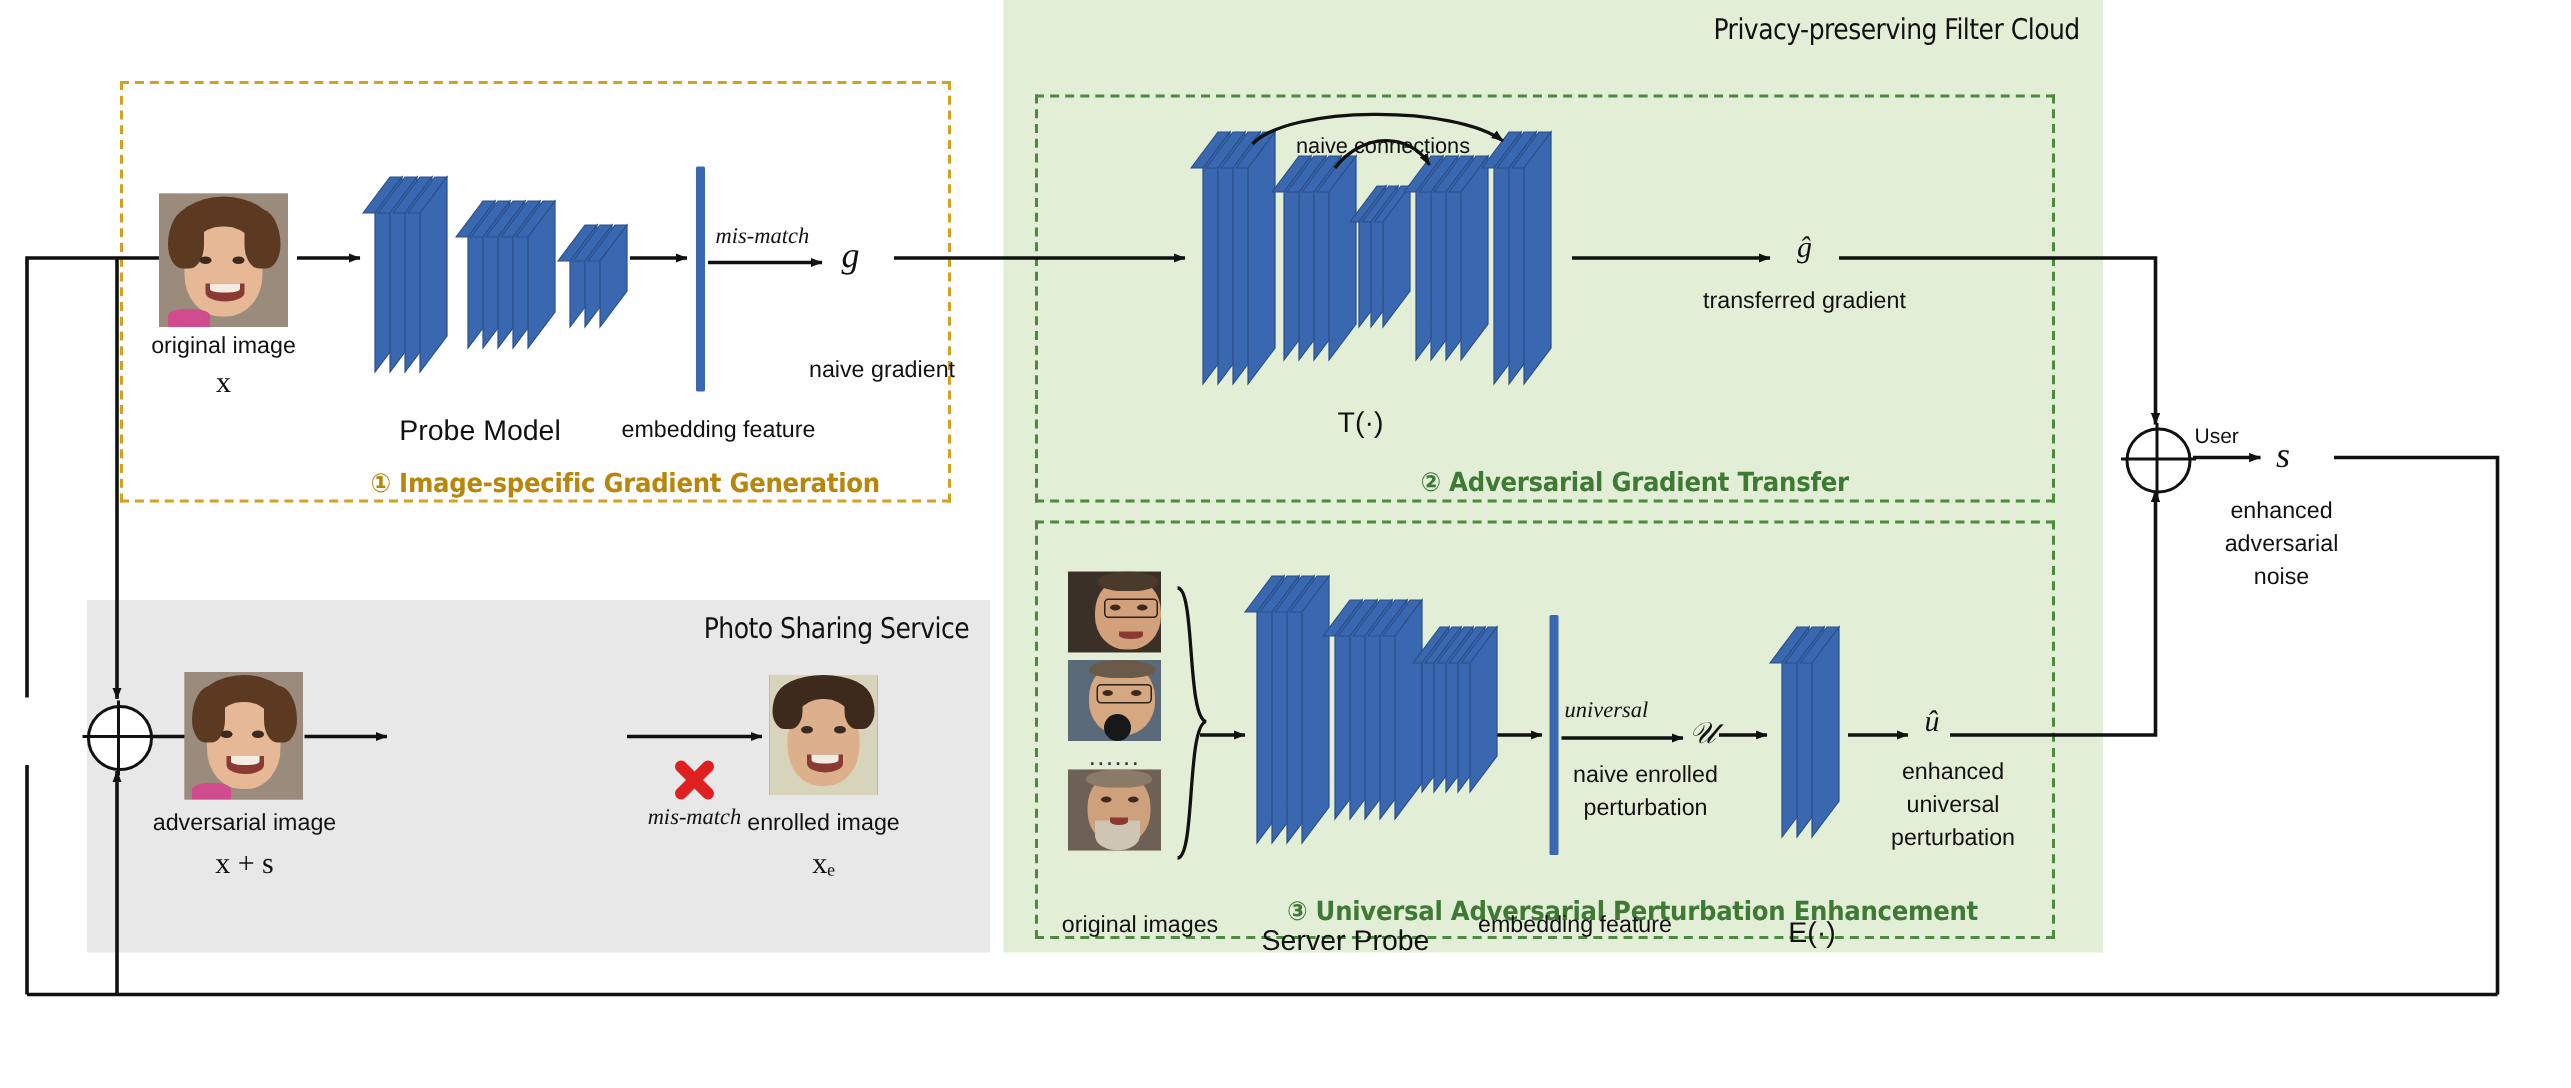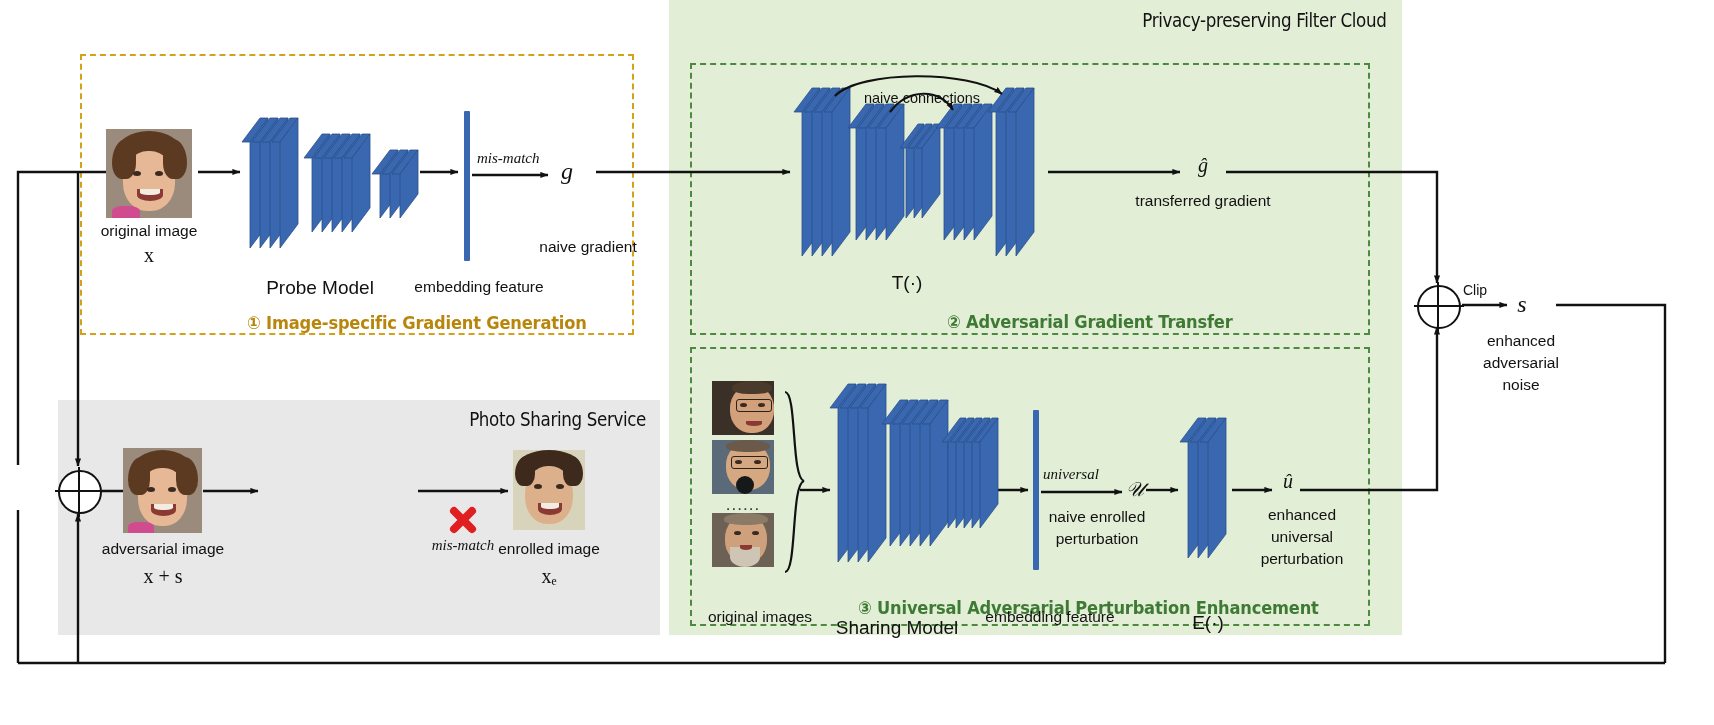--- a/index.html
+++ b/index.html
@@ -333,21 +333,21 @@
           <polygon points="130,62 148,38 148,124 130,148"></polygon>
         <polygon points="132,62 150,38 156,38 138,62"></polygon>
           <polygon points="138,62 156,38 156,124 138,148"></polygon>
         <polygon points="140,62 158,38 164,38 146,62"></polygon>
           <polygon points="146,62 164,38 164,124 146,148"></polygon>
         <polygon points="148,62 166,38 172,38 154,62"></polygon>
           <polygon points="154,62 172,38 172,124 154,148"></polygon>
       </g>
     </svg>
   </div>
-  <div class="lbl ctr mono-t" style="left:897px;top:617px;">Sharing Model</div>
+  <div class="lbl ctr mono-t" style="left:897px;top:617px;">Server Probe</div>
 
   <div class="barfeat" style="left:1033px;top:410px;height:160px;"></div>
   <div class="lbl ctr" style="left:1050px;top:608px;">embedding feature</div>
 
   <div class="lbl ital" style="left:1043px;top:466px;">universal</div>
   <div class="lbl mathsm" style="left:1126px;top:478px;">𝒰</div>
   <div class="lbl ctr" style="left:1097px;top:508px;">naive enrolled</div>
   <div class="lbl ctr" style="left:1097px;top:530px;">perturbation</div>
 
   <div class="slabgrp" style="left:1178px;top:412px;width:58px;height:160px;">
@@ -362,21 +362,21 @@
       </g>
     </svg>
   </div>
   <div class="lbl ctr mono-t" style="left:1208px;top:612px;">E(·)</div>
 
   <div class="lbl ctr mathsm" style="left:1288px;top:470px;">û</div>
   <div class="lbl ctr" style="left:1302px;top:506px;">enhanced</div>
   <div class="lbl ctr" style="left:1302px;top:528px;">universal</div>
   <div class="lbl ctr" style="left:1302px;top:550px;">perturbation</div>
 
-  <div class="lbl" style="left:1463px;top:282px;font-size:14px;">Clip</div>
+  <div class="lbl" style="left:1463px;top:282px;font-size:14px;">User</div>
   <div class="lbl ctr math" style="left:1522px;top:291px;">s</div>
   <div class="lbl ctr" style="left:1521px;top:332px;">enhanced</div>
   <div class="lbl ctr" style="left:1521px;top:354px;">adversarial</div>
   <div class="lbl ctr" style="left:1521px;top:376px;">noise</div>
 
   <div class="face" style="left:123px;top:448px;width:79px;height:85px;">
     <div class="bg" style="background:#9b8b7c;"></div>
     <div class="hair" style="left:8px;top:2px;width:63px;height:44px;background:#5c3a22;"></div>
     <div class="skin" style="left:15px;top:20px;width:49px;height:58px;background:#e6b896;"></div>
     <div class="hair" style="left:5px;top:9px;width:22px;height:38px;background:#5c3a22;border-radius:60% 20% 40% 40%;"></div>

